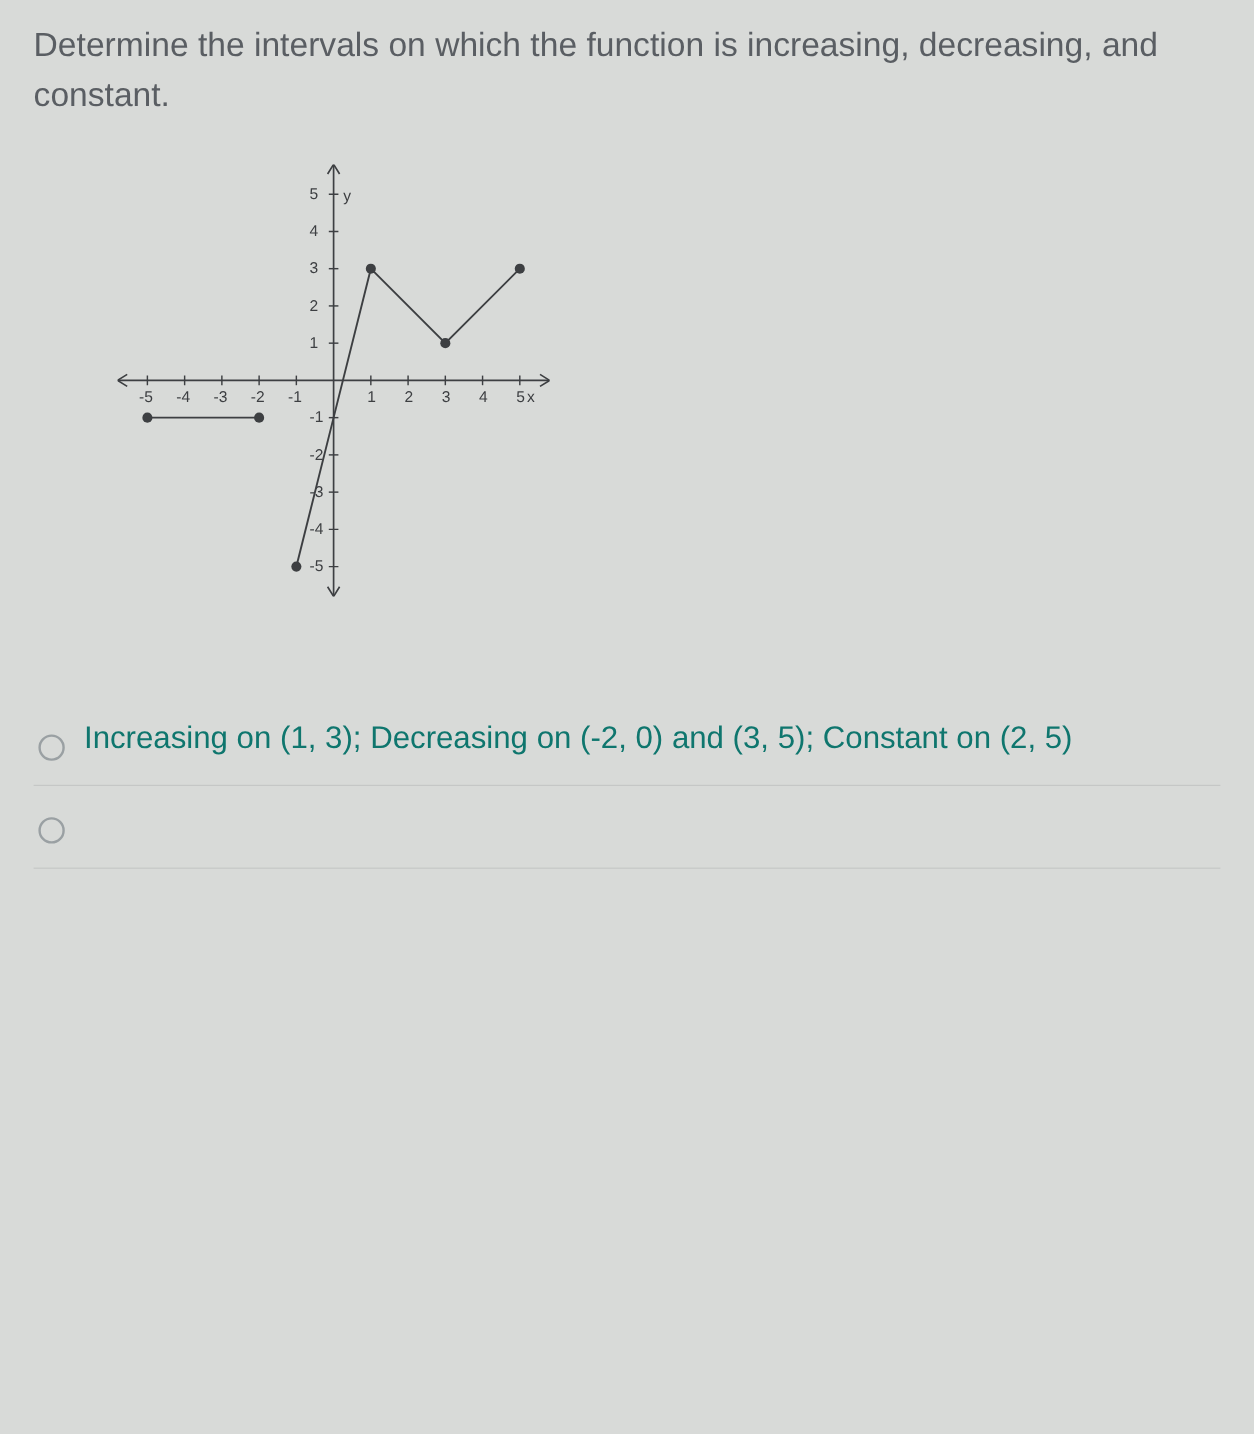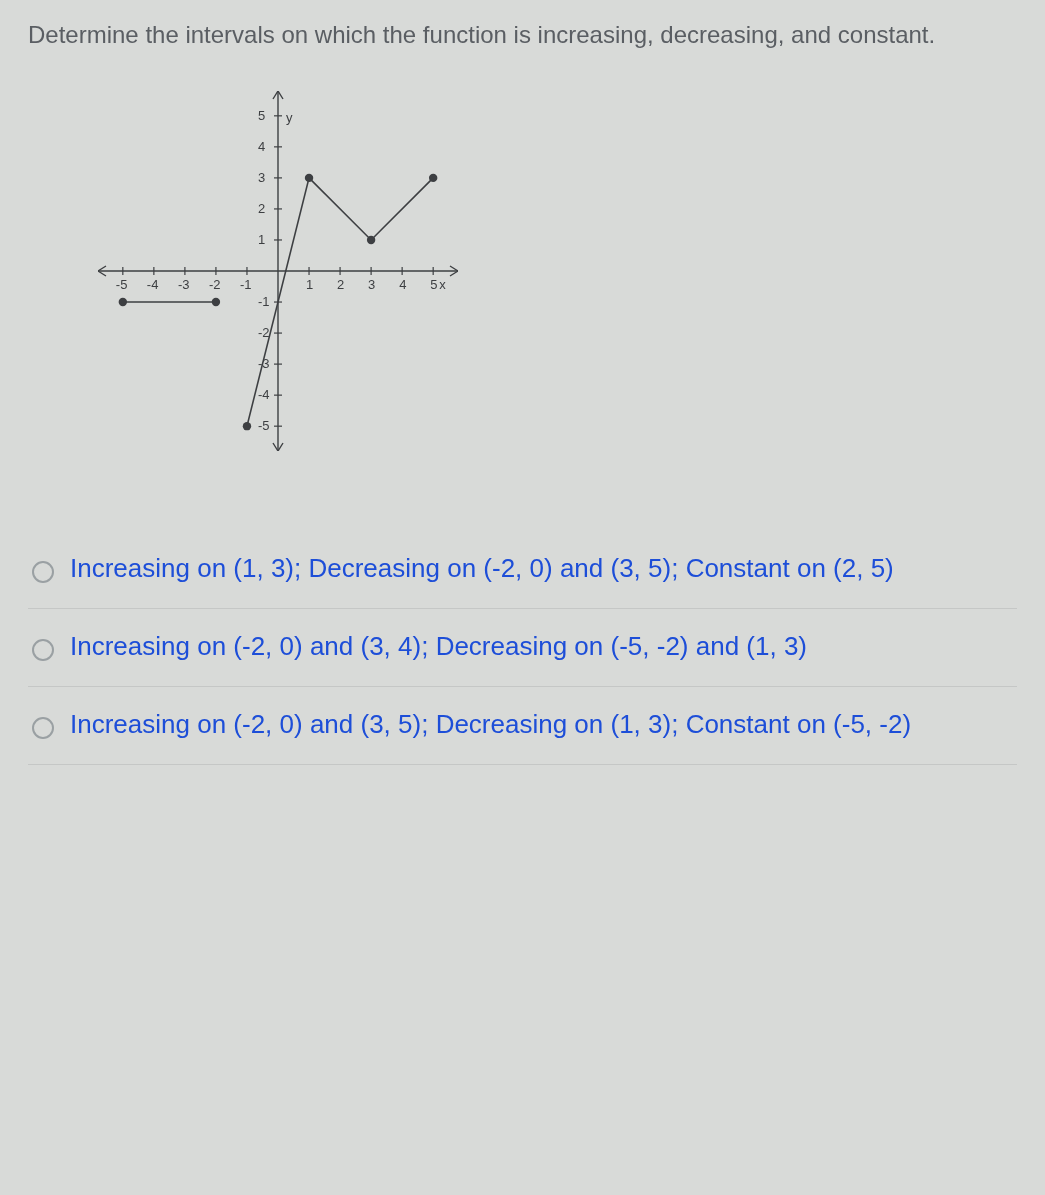--- a/index.html
+++ b/index.html
@@ -4,40 +4,40 @@
 <style>
   * { box-sizing: border-box; margin: 0; padding: 0; }
   html, body { width: 1045px; height: 1195px; }
   body {
     background: #d8dad8;
     font-family: Arial, Helvetica, sans-serif;
     padding: 18px 28px;
   }
   .question {
     color: #5a5e63;
-    font-size: 24px;
+    font-size: 28px;
     line-height: 1.45;
     margin-bottom: 38px;
   }
   .chart-wrap {
     width: 100%;
     display: flex;
     justify-content: flex-start;
     padding-left: 70px;
     margin-bottom: 80px;
   }
   svg { display: block; }
   .options { width: 100%; }
   .option {
     display: flex;
-    align-items: center;
+    align-items: flex-end;
     gap: 16px;
     padding: 18px 4px 20px 4px;
     border-bottom: 1px solid #c5c7c6;
-    color: #1d4ed8;
+    color: #0f766e;
     font-size: 26px;
     line-height: 1.5;
   }
   .radio {
     flex: 0 0 22px;
     width: 22px;
     height: 22px;
     border: 2px solid #9aa0a3;
     border-radius: 50%;
     margin-top: 8px;
@@ -117,19 +117,14 @@
     </svg>
 </div>
 
 <div class="options">
   <div class="option">
     <span class="radio"></span>
     <span class="option-text">Increasing on (1, 3); Decreasing on (-2, 0) and (3, 5); Constant on (2, 5)</span>
   </div>
   <div class="option">
     <span class="radio"></span>
-    <span class="option-text">Increasing on (-2, 0) and (3, 4); Decreasing on (-5, -2) and (1, 3)</span>
-  </div>
-  <div class="option">
-    <span class="radio"></span>
-    <span class="option-text">Increasing on (-2, 0) and (3, 5); Decreasing on (1, 3); Constant on (-5, -2)</span>
   </div>
 </div>
 
 </body></html>

